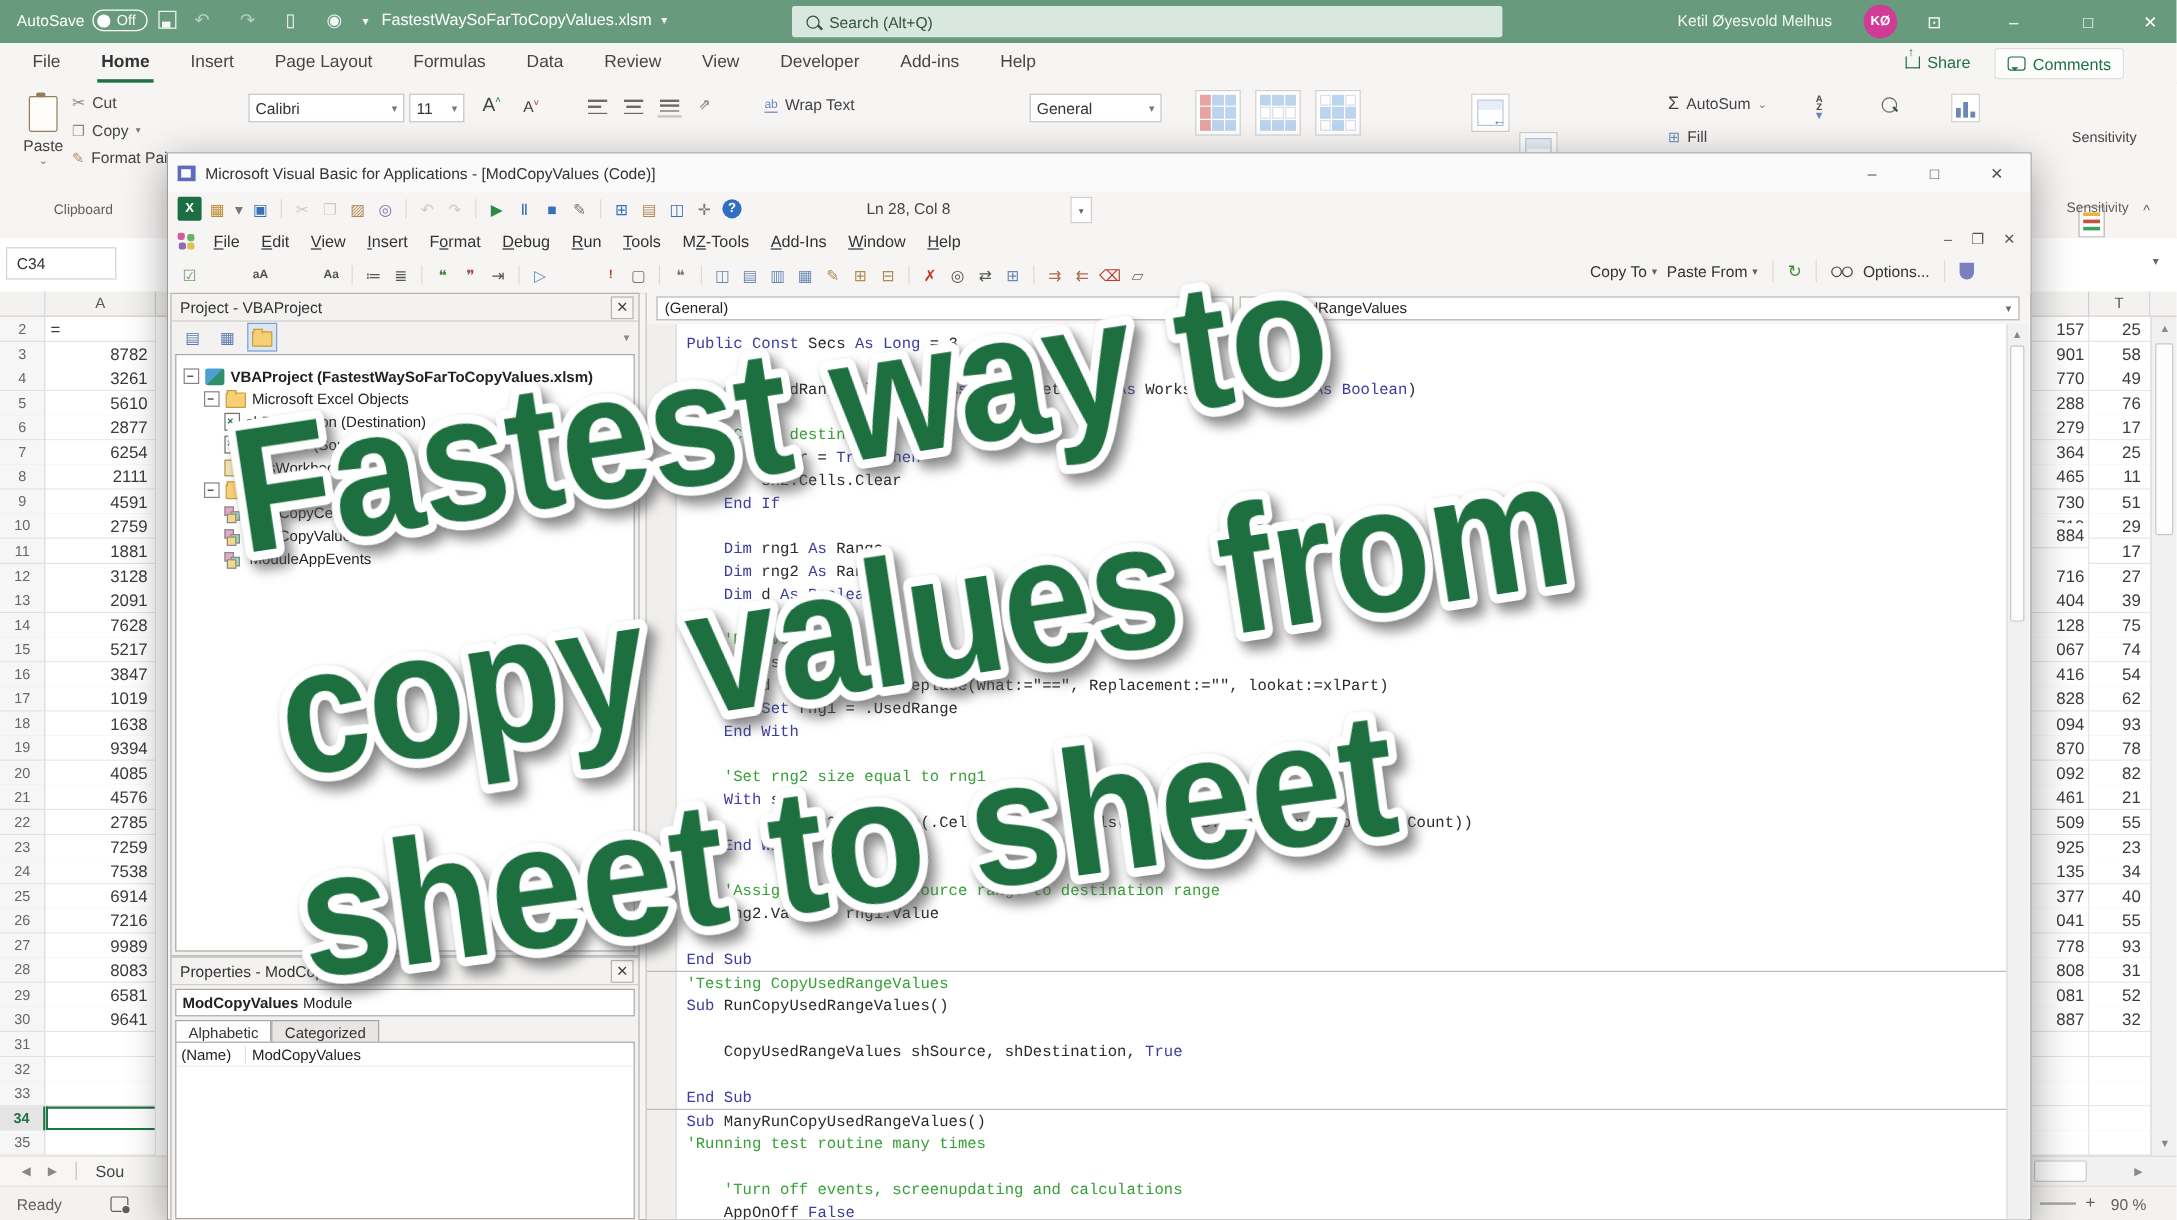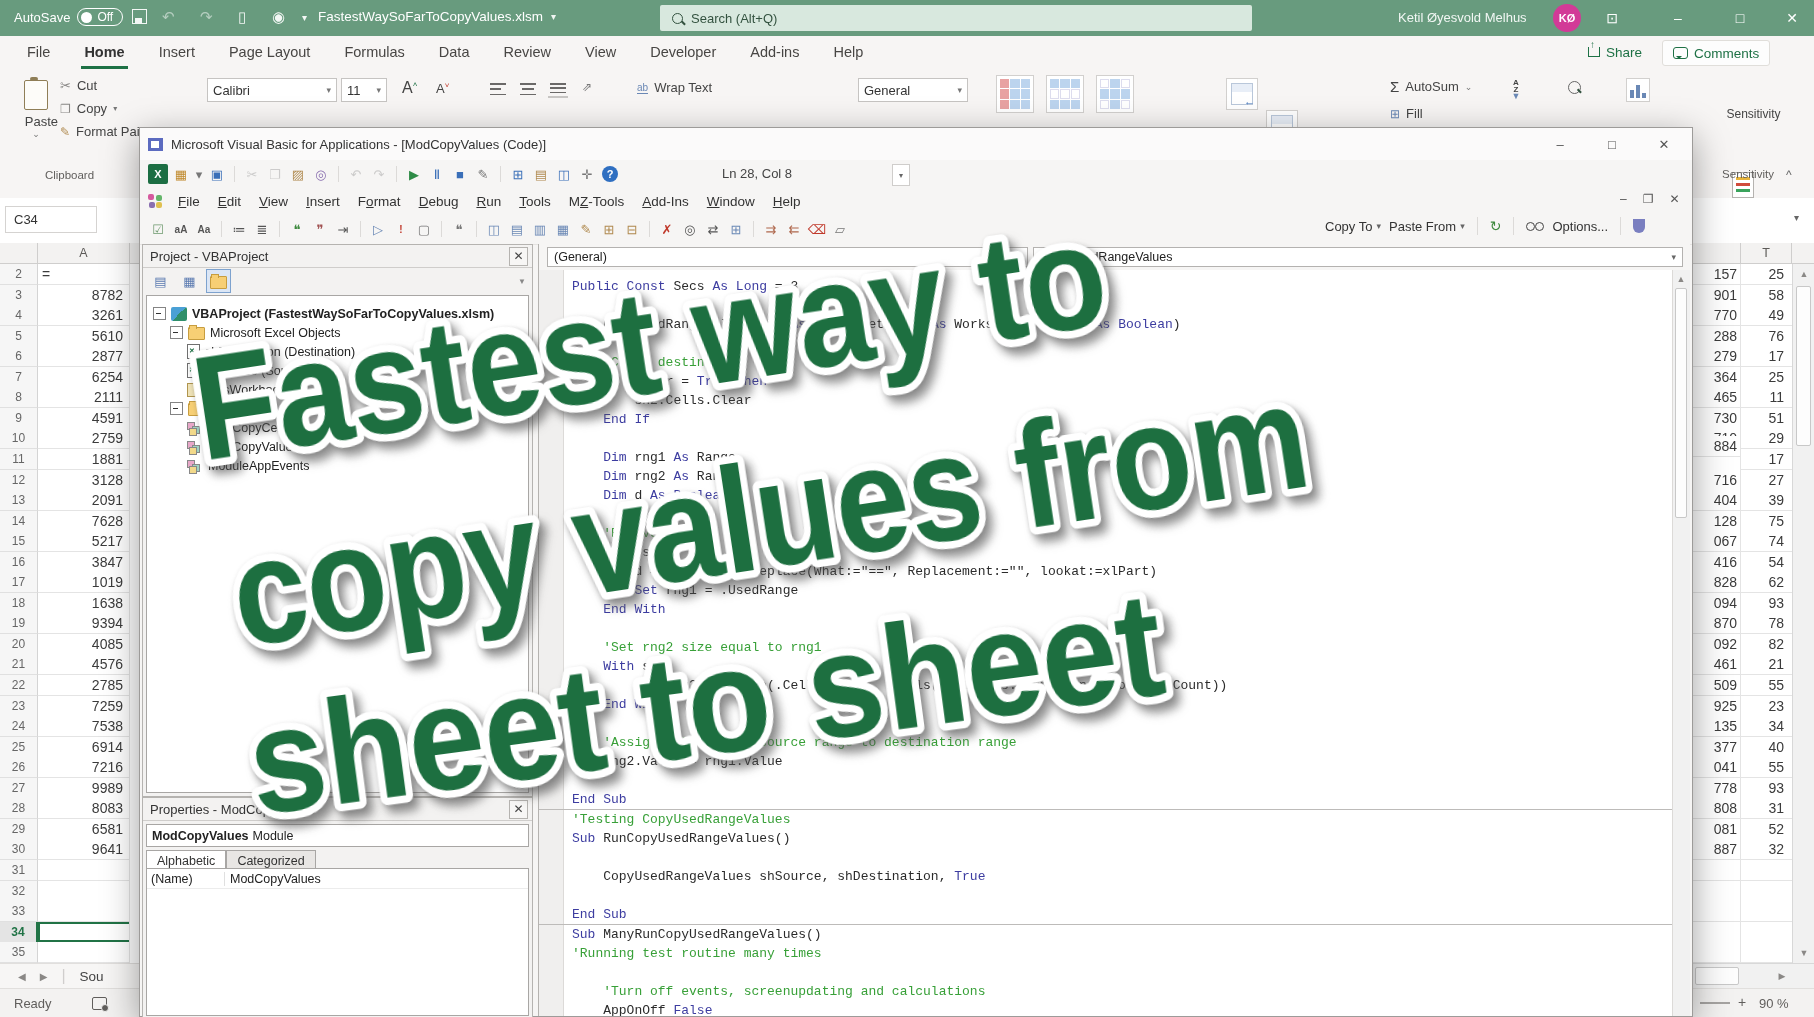--- a/index.html
+++ b/index.html
@@ -65,21 +65,21 @@
   .sb-thumb{background:#fdfdfd;border:1px solid #c8c8c8;border-radius:2px;box-sizing:border-box;}
   
   .vba{left:139px;top:127px;width:1554px;height:890px;background:#f6f5f4;border:1px solid #9d9b99;box-sizing:border-box;box-shadow:0 10px 34px rgba(0,0,0,.38);z-index:5;}
   .vtitle{left:0;top:0;right:0;height:32px;background:#fbfafa;border-bottom:1px solid #e4e2e0;display:flex;align-items:center;padding-left:8px;gap:8px;font-size:13px;color:#333;}
   .vbicon{width:15px;height:13px;background:#5c6bc0;position:relative;flex:none;}
   .vbicon::after{content:"";position:absolute;left:3px;top:3px;width:8px;height:7px;background:#fff;}
   .vctl{width:44px;height:26px;display:flex;align-items:center;justify-content:center;color:#555;font-size:13px;}
   .vtb1{left:0;top:32px;right:0;height:28px;background:#f6f5f4;border-bottom:1px solid #ebe9e7;display:flex;align-items:center;padding-left:8px;gap:3px;}
   .tbi{width:20px;height:20px;display:flex;align-items:center;justify-content:center;font-size:13px;border-radius:2px;flex:none;}
   .tbi.round{border-radius:50%;width:16px;height:16px;font-size:11px;font-weight:bold;margin:0 2px;}
-  .tbi.txt{font-size:10px;font-weight:bold;}
+  .tbi.txt{font-size:10px;font-weight:bold;margin-left:36px;}
   .tbi.narrow{width:10px;}
   .tsep{width:1px;height:16px;background:#dcdad8;margin:0 4px;flex:none;}
   .lnind{font-size:13px;color:#444;margin-left:34px;white-space:nowrap;}
   .vmenu{left:0;top:60px;right:0;height:26px;background:#f6f5f4;display:flex;align-items:center;padding-left:8px;font-size:13.5px;color:#333;}
   .mz-ic{width:15px;height:15px;position:relative;margin-right:6px;flex:none;}
   .mz-ic i{position:absolute;width:6px;height:6px;border-radius:2px;}
   .mitem{padding:3px 9px;}
   .mitem u{text-decoration:underline;}
   .vtb2{left:0;top:86px;right:0;height:30px;background:#f6f5f4;border-bottom:1px solid #e5e3e1;display:flex;align-items:center;padding-left:8px;gap:3px;}
   .vtb2-right{position:absolute;left:1185px;top:89px;display:flex;align-items:center;gap:8px;font-size:13px;color:#333;}
@@ -112,21 +112,21 @@
   .ti-module i:nth-child(1){left:0;top:1px;background:#e8a7c8;}
   .ti-module i:nth-child(2){left:5px;top:5px;background:#9fd5c3;}
   .ti-module i:nth-child(3){left:2px;top:7px;background:#f2d98a;}
   
   .objrow{margin:3px;height:21px;background:#fff;border:1px solid #a8a6a4;font-size:12.5px;display:flex;align-items:center;padding-left:5px;gap:4px;color:#222;}
   .ptabs{display:flex;margin-left:3px;font-size:12.5px;color:#333;}
   .ptab{padding:3px 10px;border:1px solid #a8a6a4;border-bottom:none;background:#e8e6e4;}
   .ptab.on{background:#fff;}
   .propgrid{position:absolute;left:3px;right:3px;top:70px;bottom:3px;background:#fff;border:1px solid #a8a6a4;font-size:12.5px;color:#222;}
   .prow{display:flex;height:19px;align-items:center;border-bottom:1px solid #ececec;}
-  .prow .k{width:78px;padding-left:4px;border-right:1px solid #e0e0e0;box-sizing:border-box;}
+  .prow .k{width:58px;padding-left:4px;border-right:1px solid #e0e0e0;box-sizing:border-box;}
   .prow .v{padding-left:5px;}
   
   .codepane{position:absolute;left:398px;top:0;right:2px;bottom:0;background:#fff;border-left:1px solid #b5b3b0;}
   .comborow{position:absolute;left:0;top:0;right:0;height:26px;background:#f6f5f4;border-bottom:1px solid #d8d6d4;}
   .ccombo{position:absolute;top:3px;height:20px;background:#fff;border:1px solid #b4b2b0;font-size:12.5px;color:#222;display:flex;align-items:center;justify-content:space-between;padding:0 6px;box-sizing:border-box;}
   .codearea{position:absolute;left:0;top:26px;right:0;bottom:0;background:#fff;overflow:hidden;}
   .marginbar{position:absolute;left:0;top:0;bottom:0;width:24px;background:#f0efee;border-right:1px solid #dcdad8;}
   #codelines{position:absolute;left:33px;top:7px;right:20px;font-family:"Liberation Mono",monospace;font-size:13px;line-height:19px;}
   .cline{height:19px;white-space:pre;}
   .cline .sk{color:#3c3ca0;}
@@ -200,21 +200,21 @@
     <div class="ab pillbtn" style="left:1662px;">
       <span class="bubble"></span>
       <span>Comments</span>
     </div>
   </div>
 
   <div class="ab ribbon">
 
     <div class="ab" style="left:14px;top:7px;width:44px;text-align:center;">
       <div class="clipic" style="margin:4px auto 0;"></div>
-      <div class="rlabel" style="margin-top:4px;text-align:right;">Paste</div>
+      <div class="rlabel" style="margin-top:4px;">Paste</div>
       <div style="font-size:9px;color:#777;">⌄</div>
     </div>
     <div class="ab" style="left:60px;top:9px;display:flex;align-items:center;gap:6px;">
       <span style="color:#8a8886;font-size:13px;">✂</span>
       <span class="rlabel">Cut</span>
     </div>
     <div class="ab" style="left:60px;top:32px;display:flex;align-items:center;gap:6px;">
       <span style="color:#8a8886;font-size:12px;">❐</span>
       <span class="rlabel">Copy</span>
       <span style="font-size:8px;color:#777;">▾</span>

